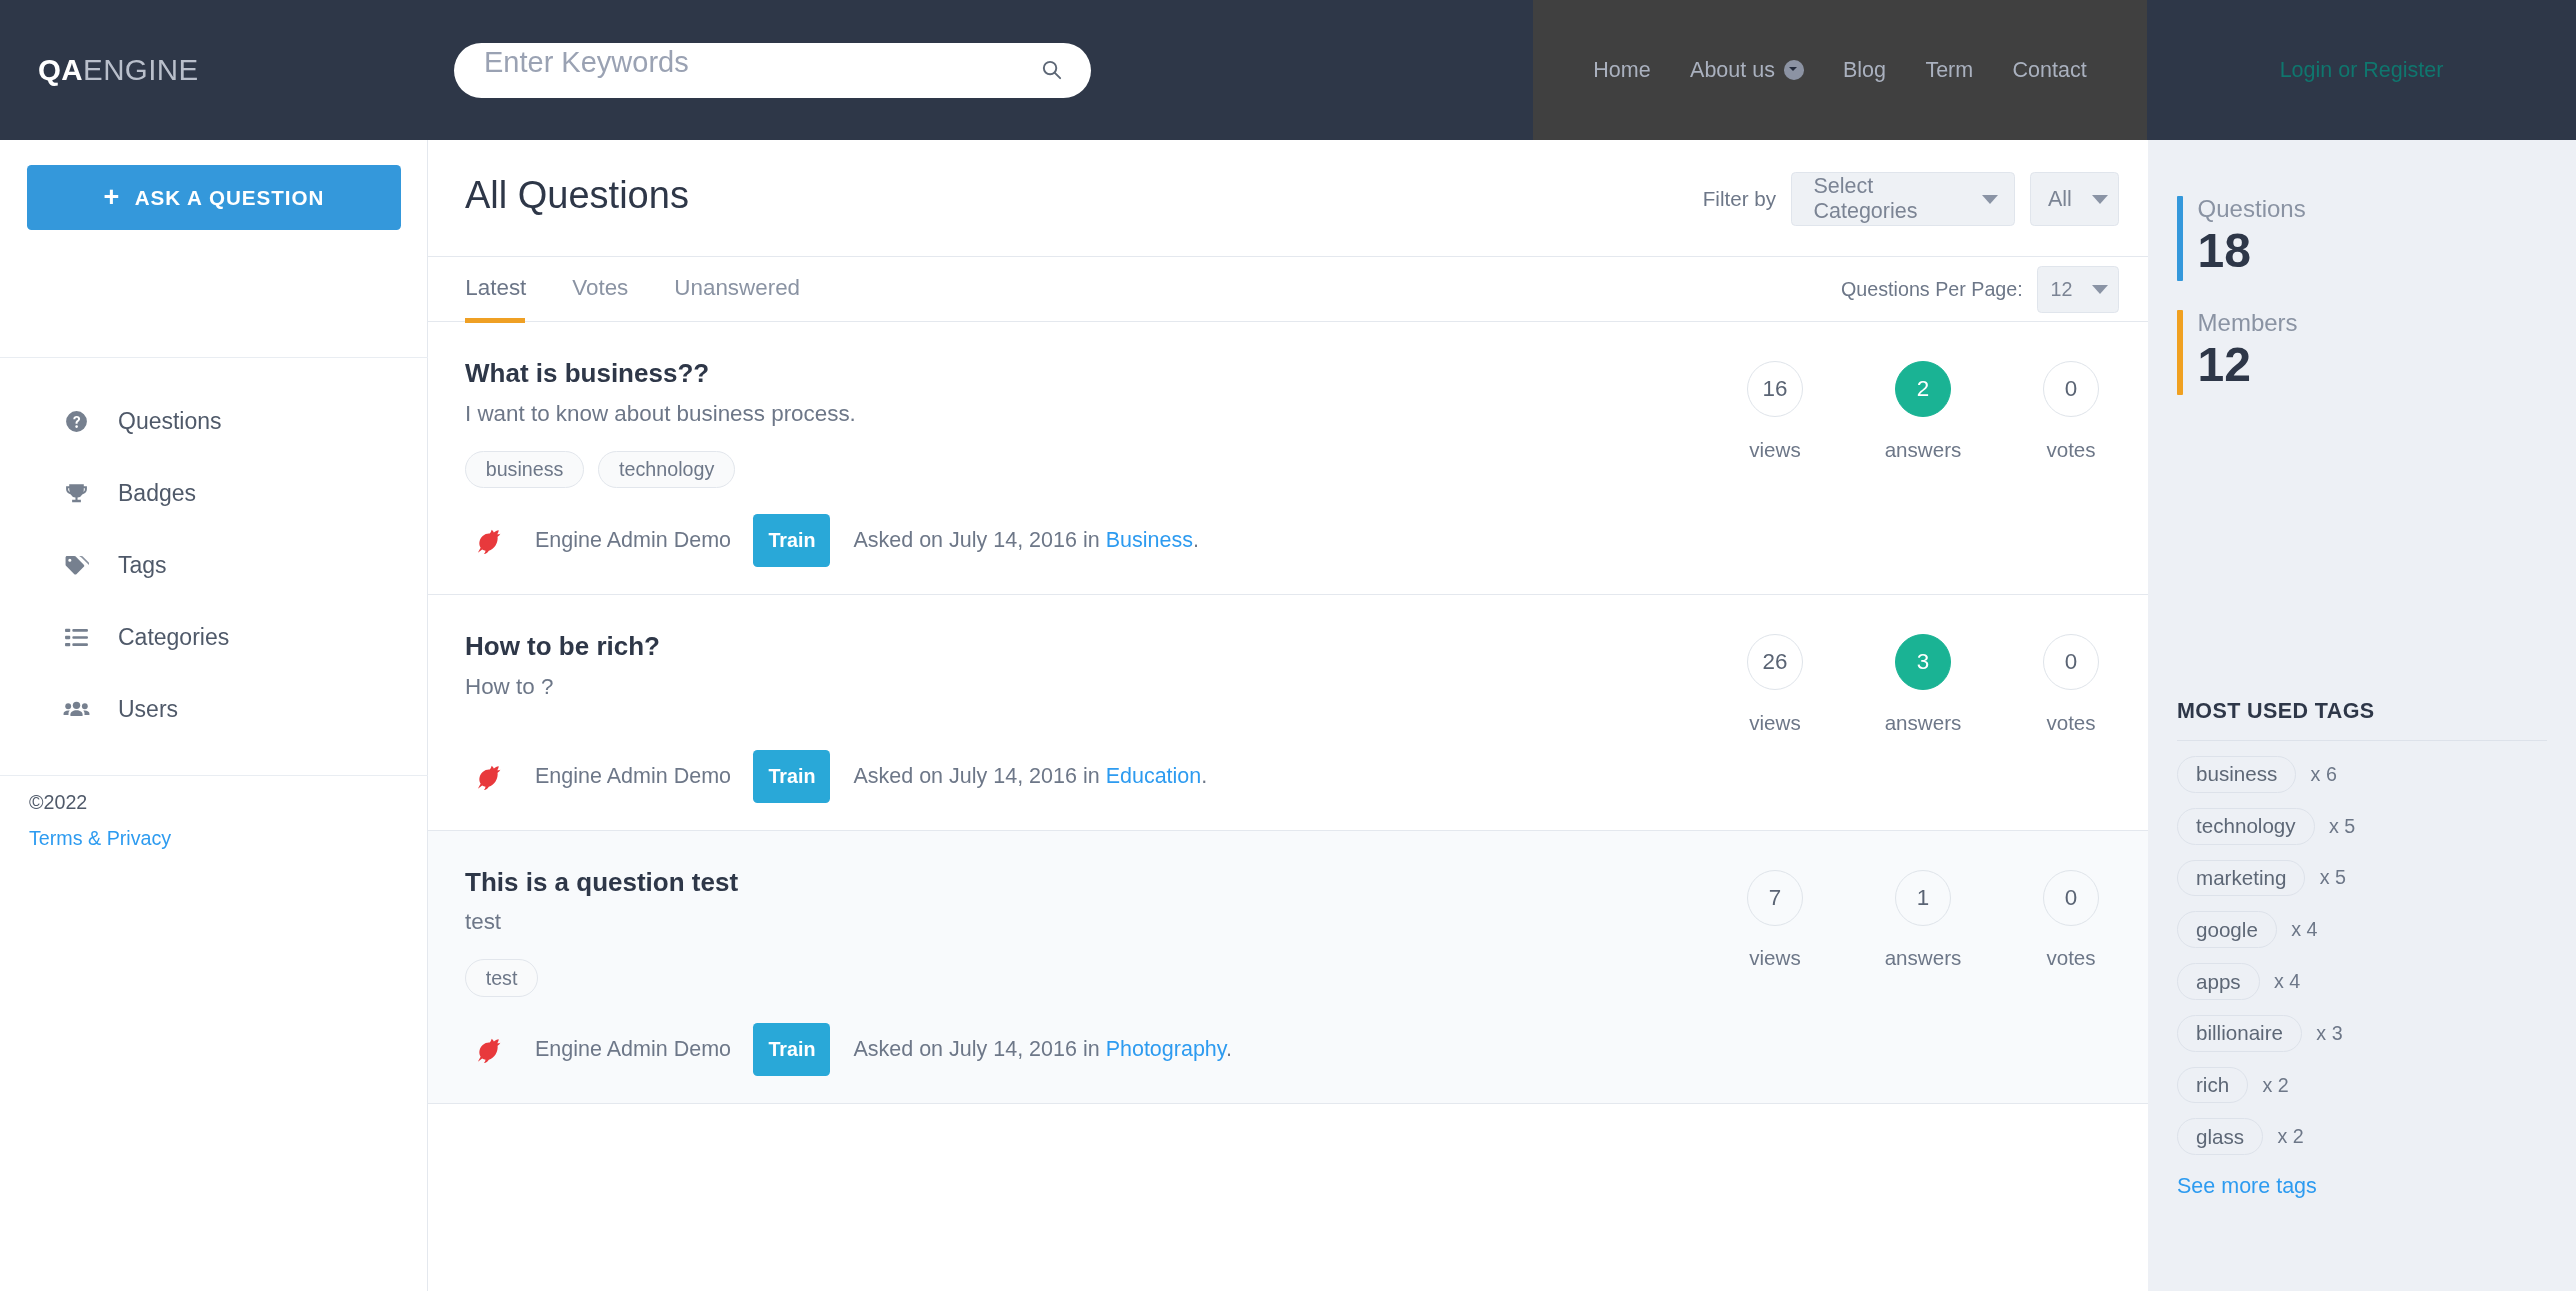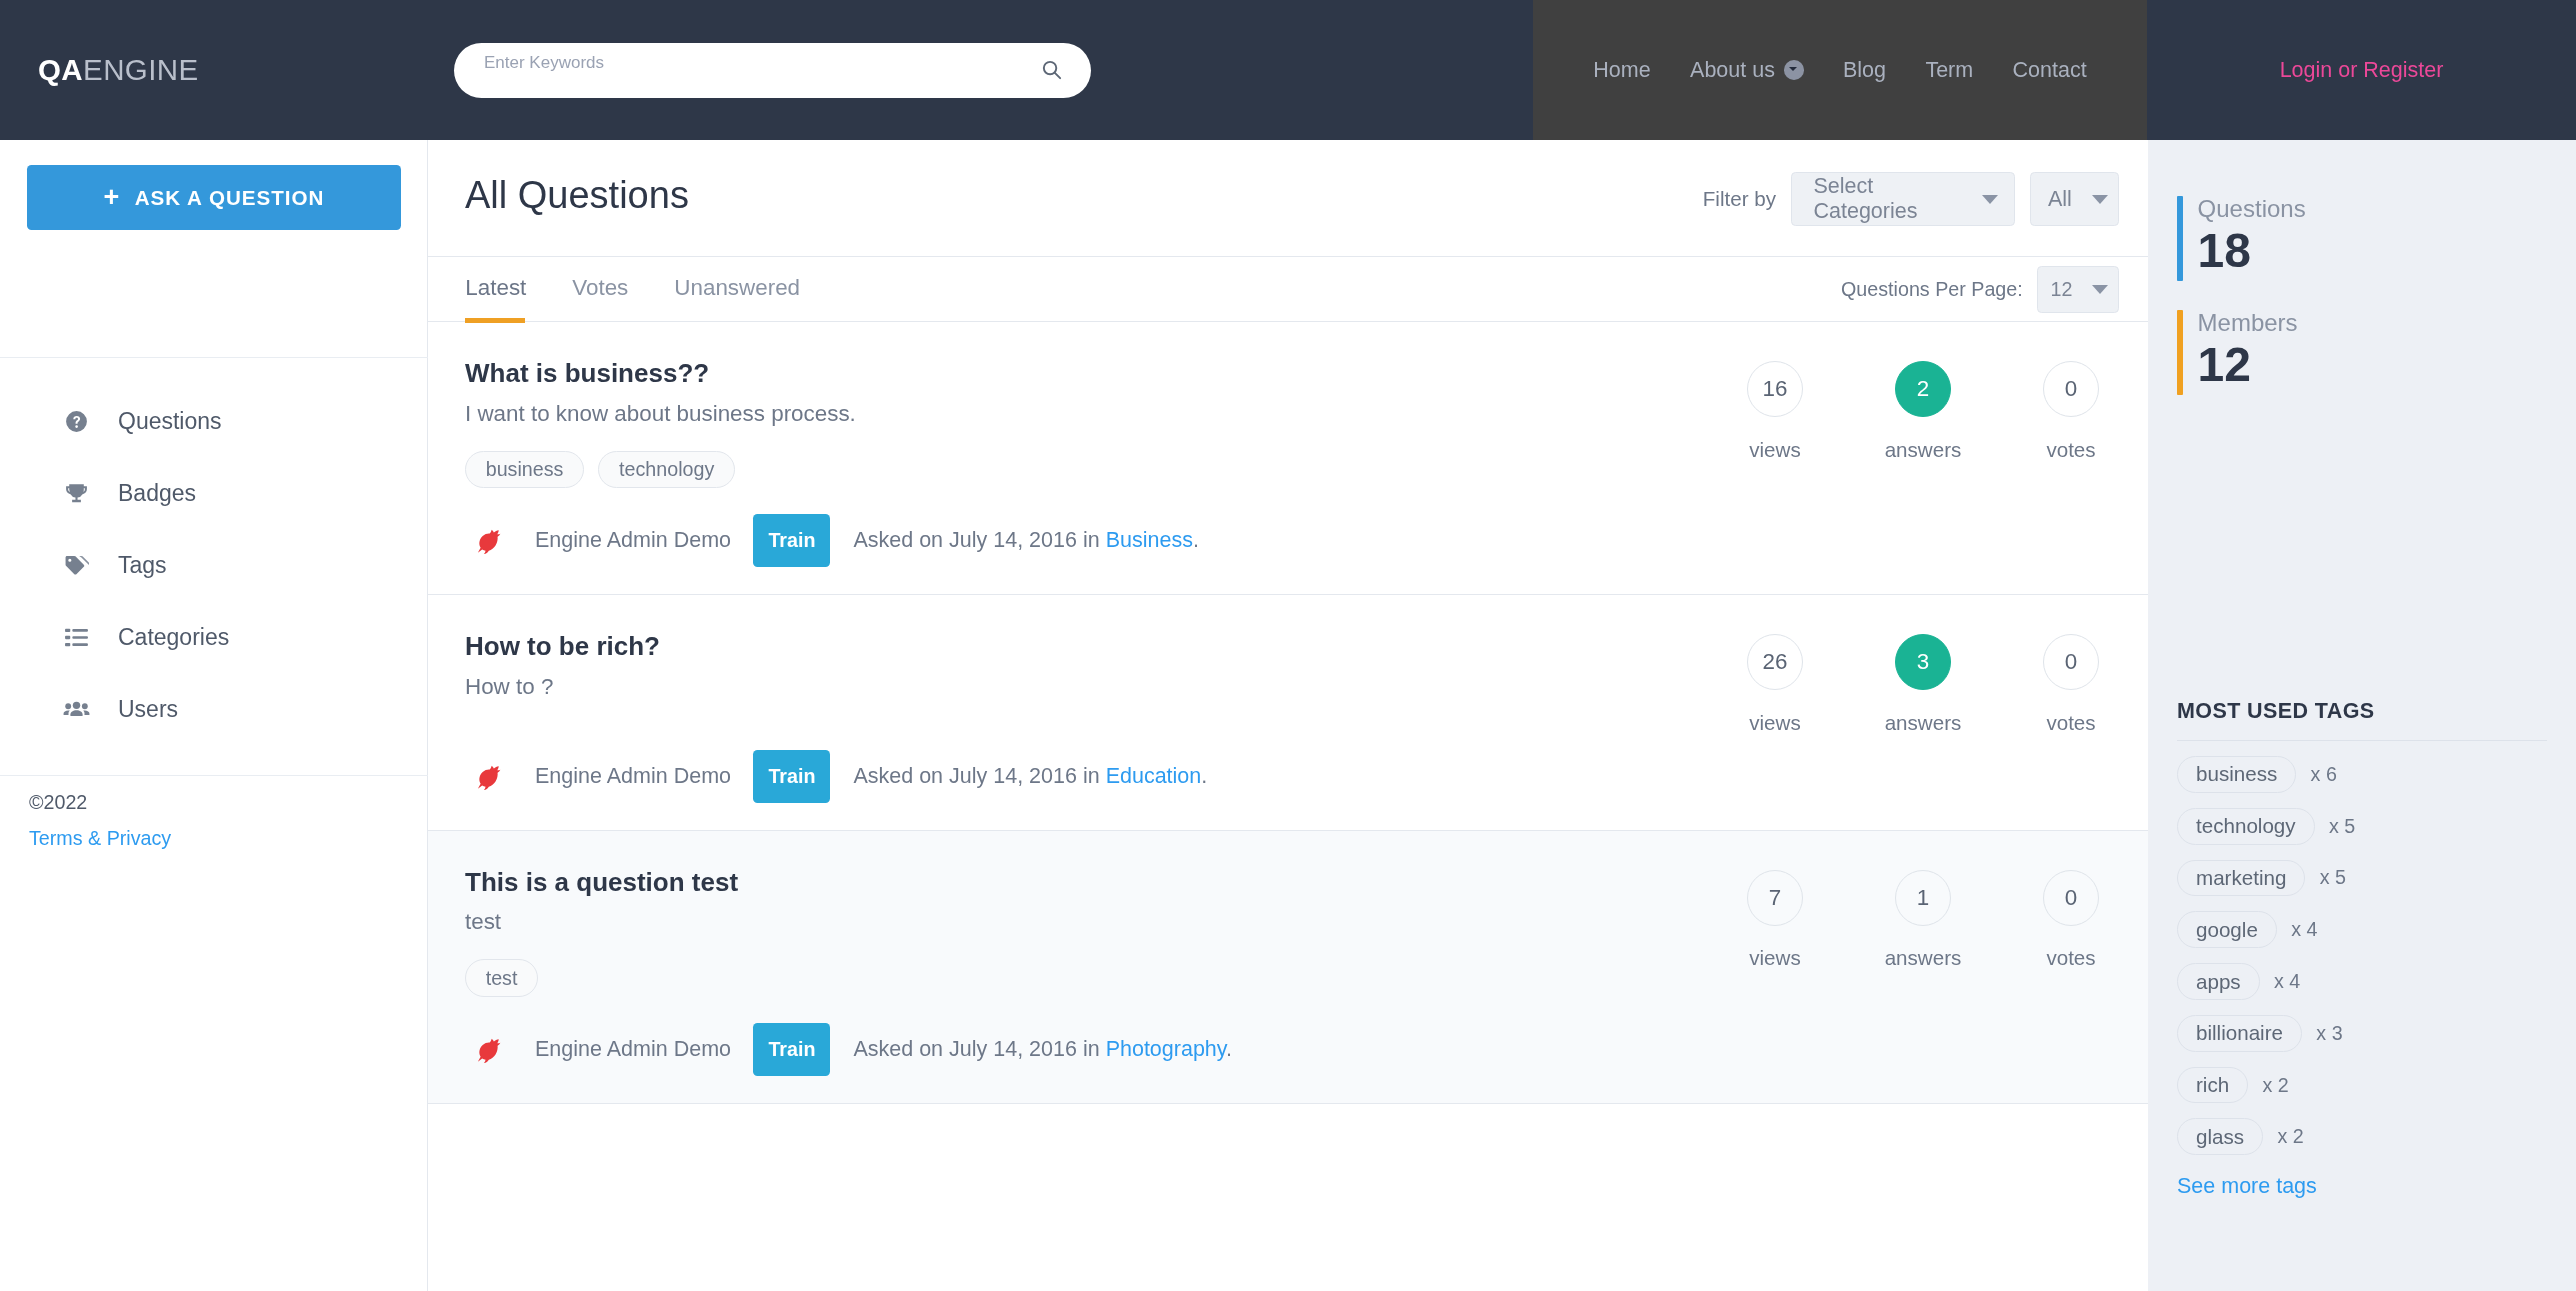--- a/index.html
+++ b/index.html
@@ -29,21 +29,21 @@
   .searchwrap {
     position: absolute; left: 454px; top: 43px;
     width: 637px; height: 55px;
     background: #ffffff; border-radius: 28px;
     display: flex; align-items: center;
   }
   .searchwrap input {
     flex: 1; height: 100%; border: 0; outline: none;
     background: transparent; padding: 0 27px 16px 30px;
     font-family: "Liberation Sans", sans-serif;
-    font-size: 17px; color: #404040;
+    font-size: 29px; color: #404040;
   }
   .searchwrap input::placeholder { color: #9aa2b3; }
   .search-btn {
     width: 66px; height: 100%; border: 0; background: transparent;
     display: flex; align-items: center; justify-content: center;
     cursor: pointer; padding-right: 12.5px;
   }
 
   .navblock {
     position: absolute; left: 1533px; top: 0;
@@ -67,21 +67,21 @@
     border-left: 4.5px solid transparent;
     border-right: 4.5px solid transparent;
     border-top: 4.5px solid #232b3b;
   }
   .loginlink {
     position: absolute; left: 2147px; top: 0;
     width: 429px; height: 140px;
     display: flex; align-items: center; justify-content: center;
   }
   .loginlink a {
-    color: #ec4899; text-decoration: none; font-size: 21.5px;
+    color: #0f766e; text-decoration: none; font-size: 21.5px;
     white-space: nowrap;
   }
 
   
   .leftbar {
     position: absolute; left: 0; top: 140px;
     width: 428px; height: 1151px;
     background: #ffffff;
     border-right: 0.9px solid #e4e8ee;
   }

